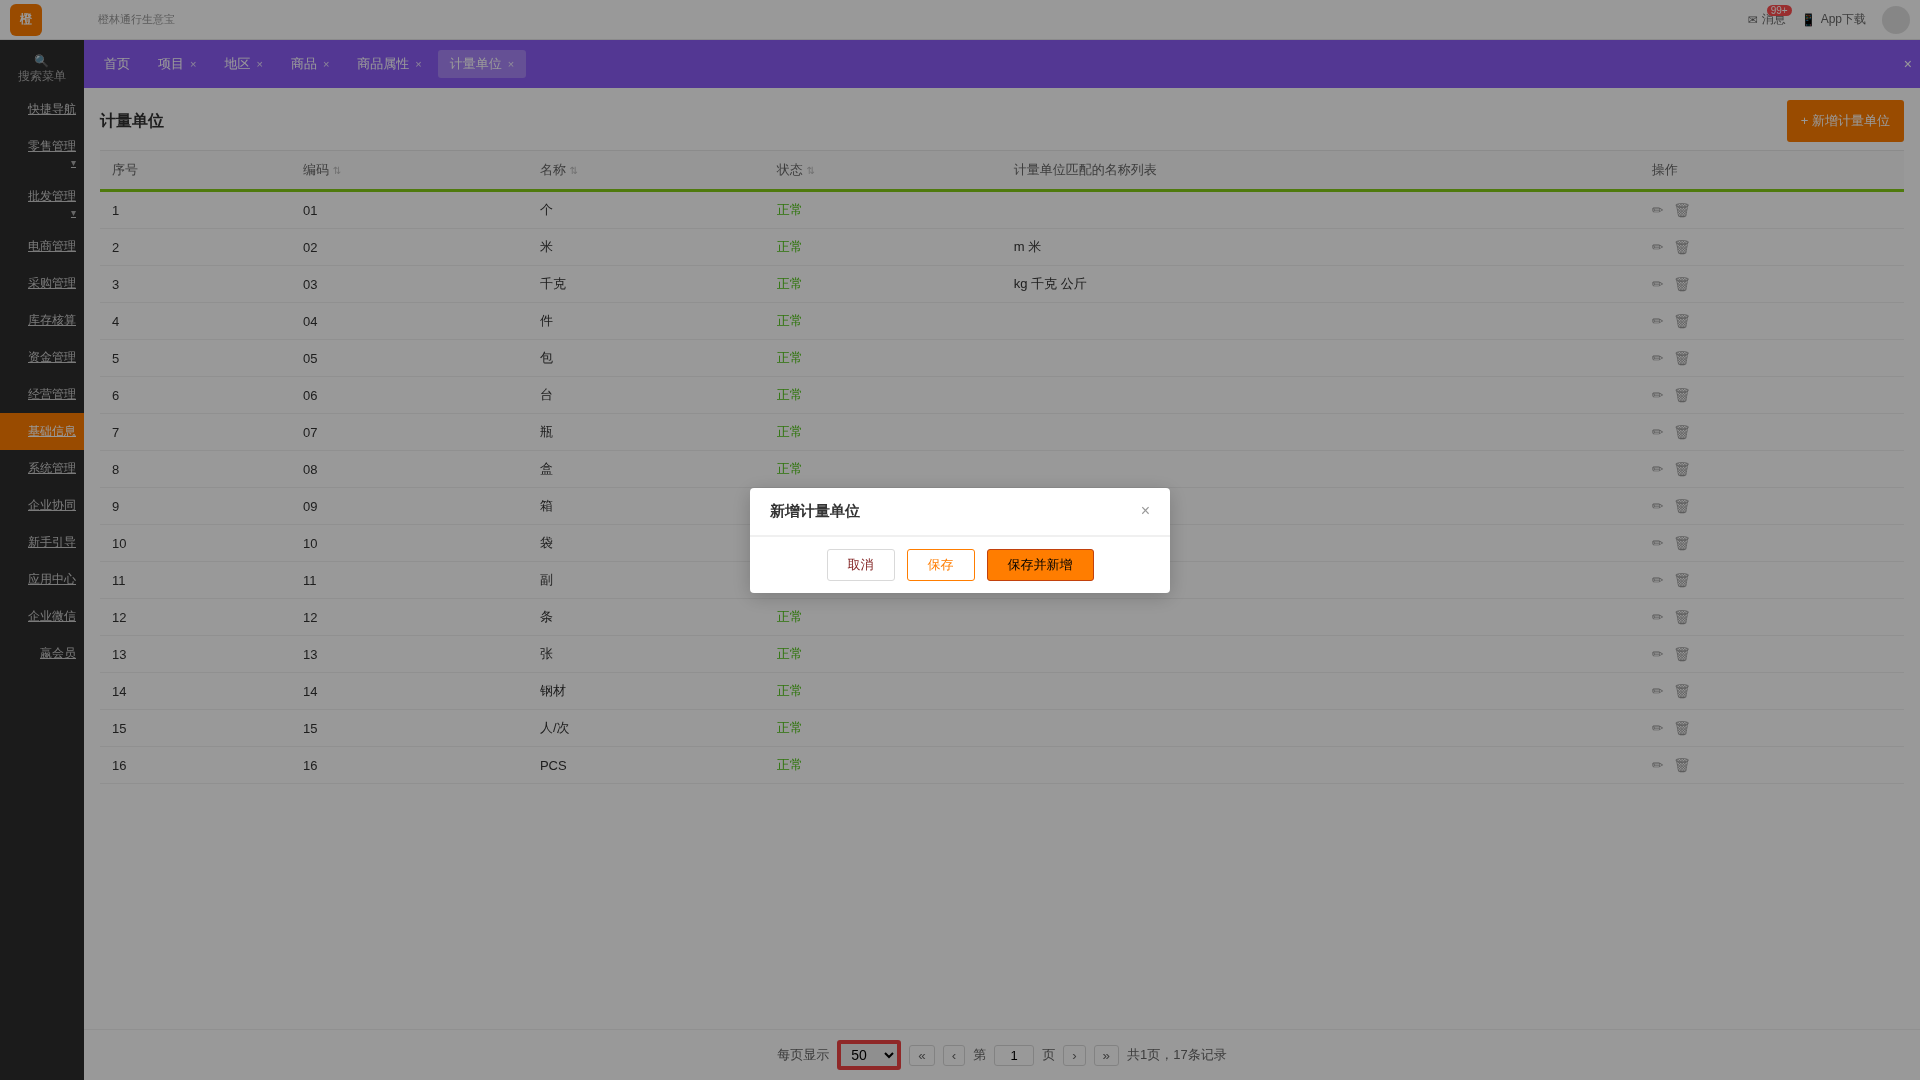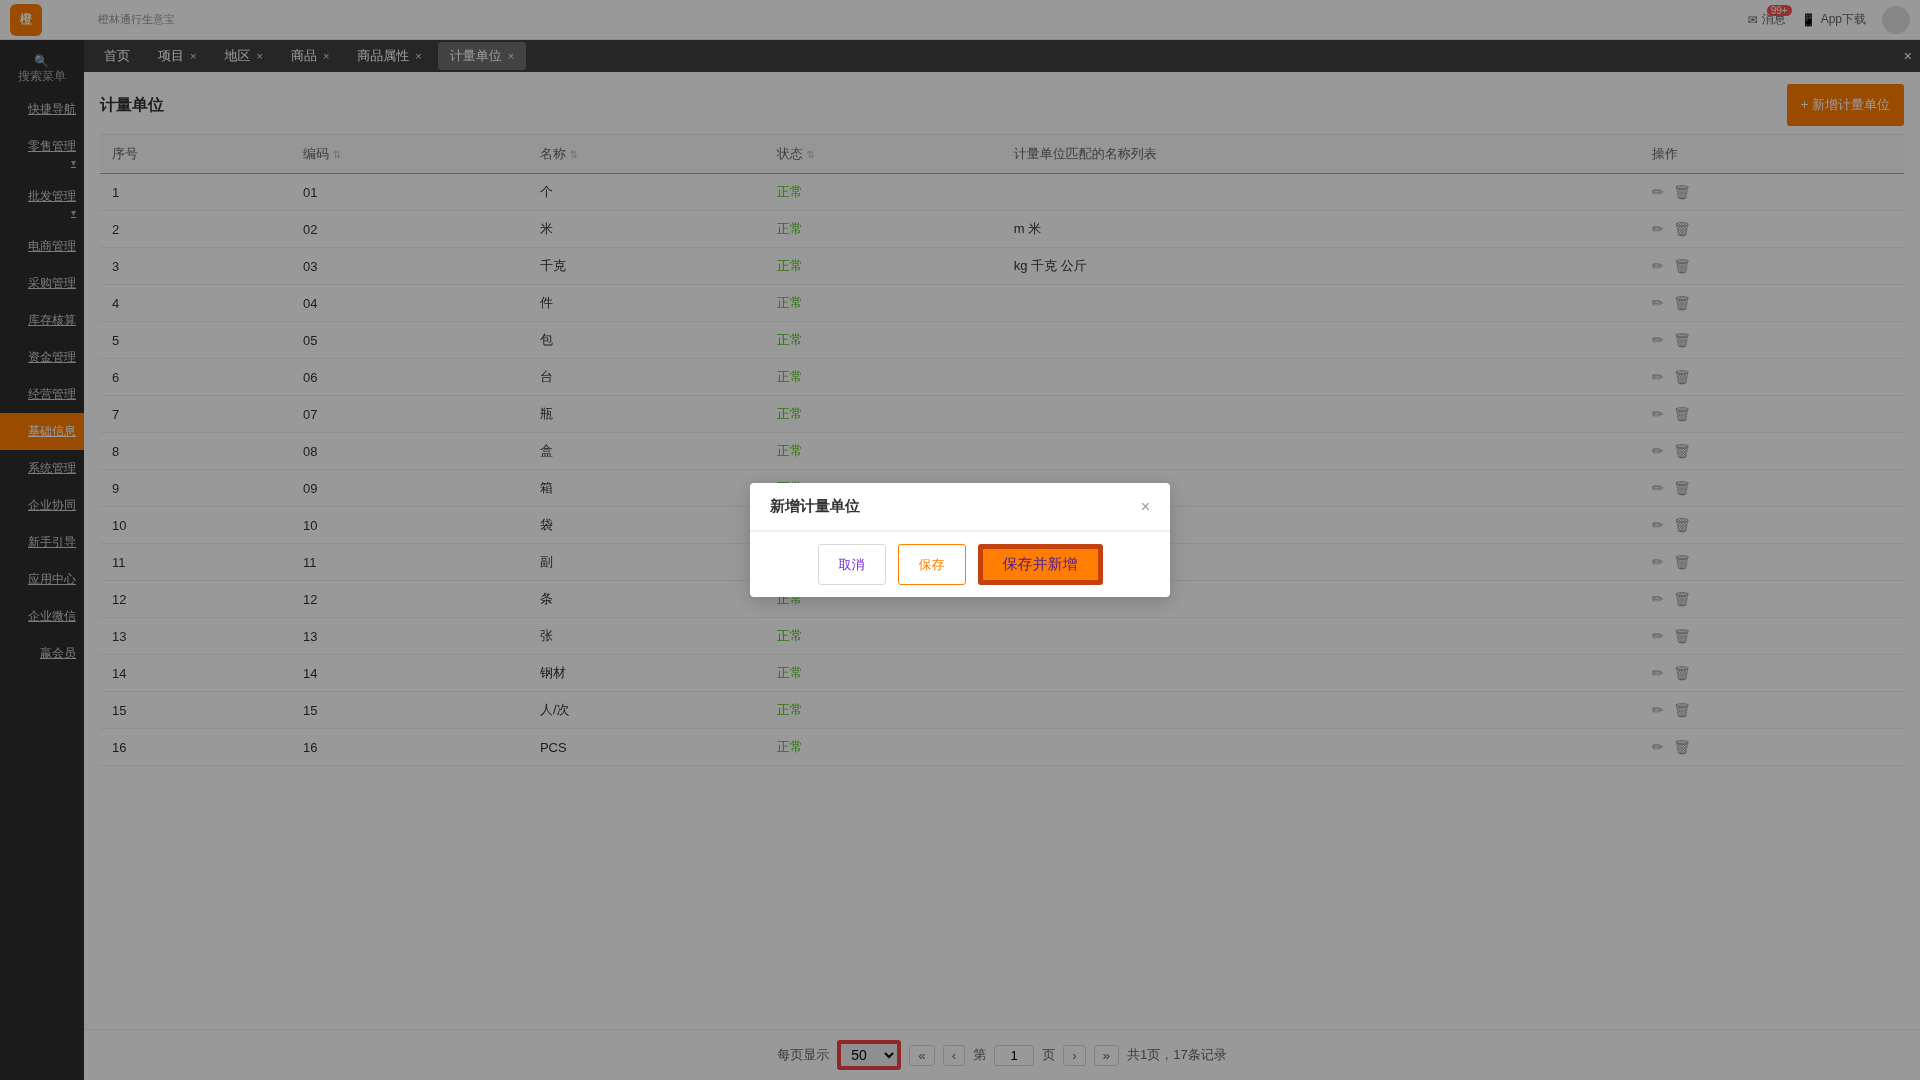--- a/index.html
+++ b/index.html
@@ -23,37 +23,37 @@
     .sidebar { width: 84px; background: #2d2d2d; color: #ccc; display: flex; flex-direction: column; padding-top: 8px; flex-shrink: 0; }
     .sidebar-search { padding: 6px 8px; font-size: 12px; color: #aaa; text-align: center; cursor: pointer; }
     .sidebar-nav-item { padding: 10px 8px; font-size: 12px; color: #ccc; text-align: center; cursor: pointer; display: flex; flex-direction: column; align-items: flex-end; gap: 2px; text-decoration: underline; }
     .sidebar-nav-item.active { background: #ff7d00; color: #fff; }
     .sidebar-nav-item .nav-arrow { font-size: 10px; color: #aaa; }
 
     
     .content-area { flex: 1; display: flex; flex-direction: column; overflow: hidden; }
 
     
-    .tab-bar { height: 32px; background: #404040; display: flex; align-items: center; padding: 1px 8px; flex-shrink: 0; }
+    .tab-bar { height: 48px; background: #8b5cf6; display: flex; align-items: center; padding: 1px 8px; flex-shrink: 0; }
     .tab-item { height: 28px; padding: 0 12px; display: flex; align-items: center; gap: 6px; color: #fff; font-size: 13px; cursor: pointer; border-radius: 3px; margin-right: 4px; }
     .tab-item.active { background: rgba(255,255,255,0.25); }
     .tab-close { font-size: 11px; color: rgba(255,255,255,0.8); cursor: pointer; }
     .tab-close-bar { margin-left: auto; color: #fff; cursor: pointer; font-size: 14px; }
 
     
     .page-content { flex: 1; background: #fff; margin: 0; overflow: hidden; display: flex; flex-direction: column; }
     .page-header { display: flex; align-items: center; justify-content: space-between; padding: 12px 16px 8px; }
     .page-title { font-size: 16px; font-weight: bold; color: #333; }
     .btn-add { background: #ff7d00; color: #fff; border: none; padding: 12px 14px; border-radius: 3px; cursor: pointer; font-size: 13px; }
 
     
     .table-wrap { flex: 1; overflow-y: auto; padding: 0 16px; }
     table { width: 100%; border-collapse: collapse; font-size: 13px; }
     thead tr { background: #fafafa; }
-    th { padding: 10px 12px; text-align: left; color: #666; font-weight: normal; border-bottom: 1px solid #84cc16; border-top: 1px solid #e8e8e8; white-space: nowrap; }
+    th { padding: 10px 12px; text-align: left; color: #666; font-weight: normal; border-bottom: 3px solid #84cc16; border-top: 1px solid #e8e8e8; white-space: nowrap; }
     td { padding: 9px 12px; border-bottom: 1px solid #f0f0f0; color: #333; }
     .status-normal { color: #52c41a; }
     .action-btn { color: #999; cursor: pointer; margin-right: 6px; font-size: 14px; }
 
     
     .pagination { display: flex; align-items: center; justify-content: center; padding: 10px 16px; border-top: 1px solid #f0f0f0; gap: 8px; font-size: 13px; color: #666; }
     .page-select { border: 4px solid #ef4444; border-radius: 3px; padding: 2px 6px; font-size: 14px; }
     .page-btn { border: 1px solid #d9d9d9; background: #fff; border-radius: 3px; padding: 2px 8px; cursor: pointer; color: #666; }
     .page-input { border: 1px solid #d9d9d9; border-radius: 3px; padding: 2px 6px; width: 40px; text-align: center; font-size: 13px; }
 
@@ -65,23 +65,23 @@
     .modal-header { padding: 14px 20px; display: flex; align-items: center; justify-content: space-between; border-bottom: 1px solid #f0f0f0; text-align: center; }
     .modal-title { font-size: 15px; font-weight: bold; color: #333; }
     .modal-close { color: #999; cursor: pointer; font-size: 16px; }
     .modal-body { padding: 24px 20px 16px; }
     .form-row { display: flex; align-items: center; margin-bottom: 20px; }
     .form-label { width: 60px; text-align: right; color: #333; font-size: 13px; margin-right: 10px; }
     .form-label .required { color: #ff4d4f; margin-right: 2px; }
     .form-input { flex: 1; border: none; border-bottom: 1px solid #d9d9d9; padding: 4px 0; font-size: 13px; outline: none; color: #333; }
     .form-input.active-border { border-bottom-color: #ff7d00; }
     .modal-footer { padding: 12px 20px; display: flex; justify-content: center; gap: 12px; border-top: 1px solid #f0f0f0; }
-    .btn-cancel { border: 1px solid #d9d9d9; background: #fff; color: #6d28d9; padding: 6px 20px; border-radius: 3px; cursor: pointer; font-size: 13px; }
+    .btn-cancel { border: 1px solid #d9d9d9; background: #fff; color: #7f1d1d; padding: 6px 20px; border-radius: 3px; cursor: pointer; font-size: 13px; }
     .btn-save { border: 1px solid #ff7d00; background: #fff; color: #ff7d00; padding: 6px 20px; border-radius: 3px; cursor: pointer; font-size: 13px; }
-    .btn-save-new { background: #ff7d00; color: #4c1d95; border: 5px solid #c2410c; padding: 6px 20px; border-radius: 3px; cursor: pointer; font-size: 15px; }
+    .btn-save-new { background: #ff7d00; color: #000000; border: 1px solid #c2410c; padding: 6px 20px; border-radius: 3px; cursor: pointer; font-size: 13px; }
 
     .sort-icon { font-size: 10px; color: #bbb; }
   </style>
 </head>
 <body>
 
 <div class="top-bar">
   <div class="top-bar-left">
     <div class="logo-area">
       <div class="logo-icon">橙</div>

